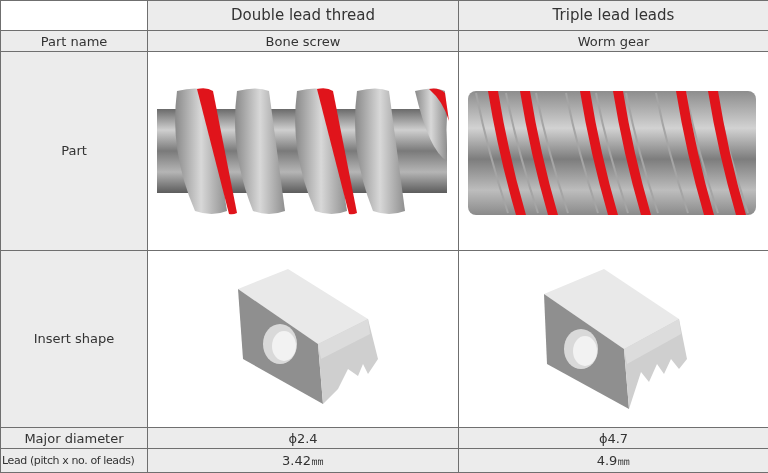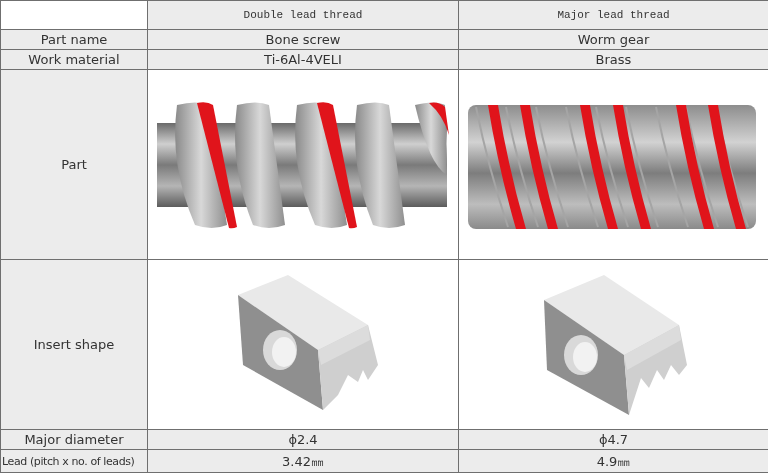--- a/index.html
+++ b/index.html
@@ -1,20 +1,20 @@
 <!DOCTYPE html>
 <html><head>
 <meta charset="utf-8">
 <style>
   html, body { margin: 0; padding: 0; background: #ffffff; }
   body { width: 768px; height: 473px; overflow: hidden; font-family: "DejaVu Sans", "Liberation Sans", sans-serif; color: #333; }
   table { border-collapse: collapse; width: 768px; height: 473px; table-layout: fixed; }
   td { border: 1px solid #6f6f6f; padding: 0; text-align: center; vertical-align: middle; background: #ececec; font-size: 13px; line-height: 1; overflow: hidden; white-space: nowrap; }
   td.corner { background: #ffffff; }
-  td.head { font-size: 11px; font-family: Liberation Mono, monospace; }
+  td.head { font-size: 15px; }
   td.img { background: #ffffff; }
   td.lead-label { font-size: 11px; letter-spacing: -0.4px; text-align: left; padding-left: 1px; }
   tr.r-head { height: 29px; }
   tr.r-small { height: 20px; }
   tr.r-part { height: 190px; margin-left: 47px; }
   tr.r-insert { height: 170px; margin-left: 36px; }
   tr.r-last { height: 23px; }
   .pic { display: block; margin: 0 auto; }
 </style>
 </head>
@@ -23,31 +23,26 @@
 <table>
   <colgroup>
     <col style="width:147px">
     <col style="width:311px">
     <col style="width:310px">
   </colgroup>
   <tbody>
       <tr class="r-head">
     <td class="corner"></td>
     <td class="head">Double lead thread</td>
-    <td class="head">Major lead thread</td>
+    <td class="head">Triple lead leads</td>
   </tr>
   <tr class="r-small">
     <td>Part name</td>
     <td>Bone screw</td>
     <td>Worm gear</td>
-  </tr>
-  <tr class="r-small">
-    <td>Work material</td>
-    <td>Ti-6Al-4VELI</td>
-    <td>Brass</td>
   </tr>
   <tr class="r-part">
     <td>Part</td>
     <td class="img">
       <svg class="pic" width="292" height="140" viewBox="0 0 292 140">
         <defs>
           <linearGradient id="shaftG" x1="0" y1="0" x2="0" y2="1">
             <stop offset="0" stop-color="#6a6a6a"></stop>
             <stop offset="0.25" stop-color="#cfcfcf"></stop>
             <stop offset="0.5" stop-color="#7a7a7a"></stop>

